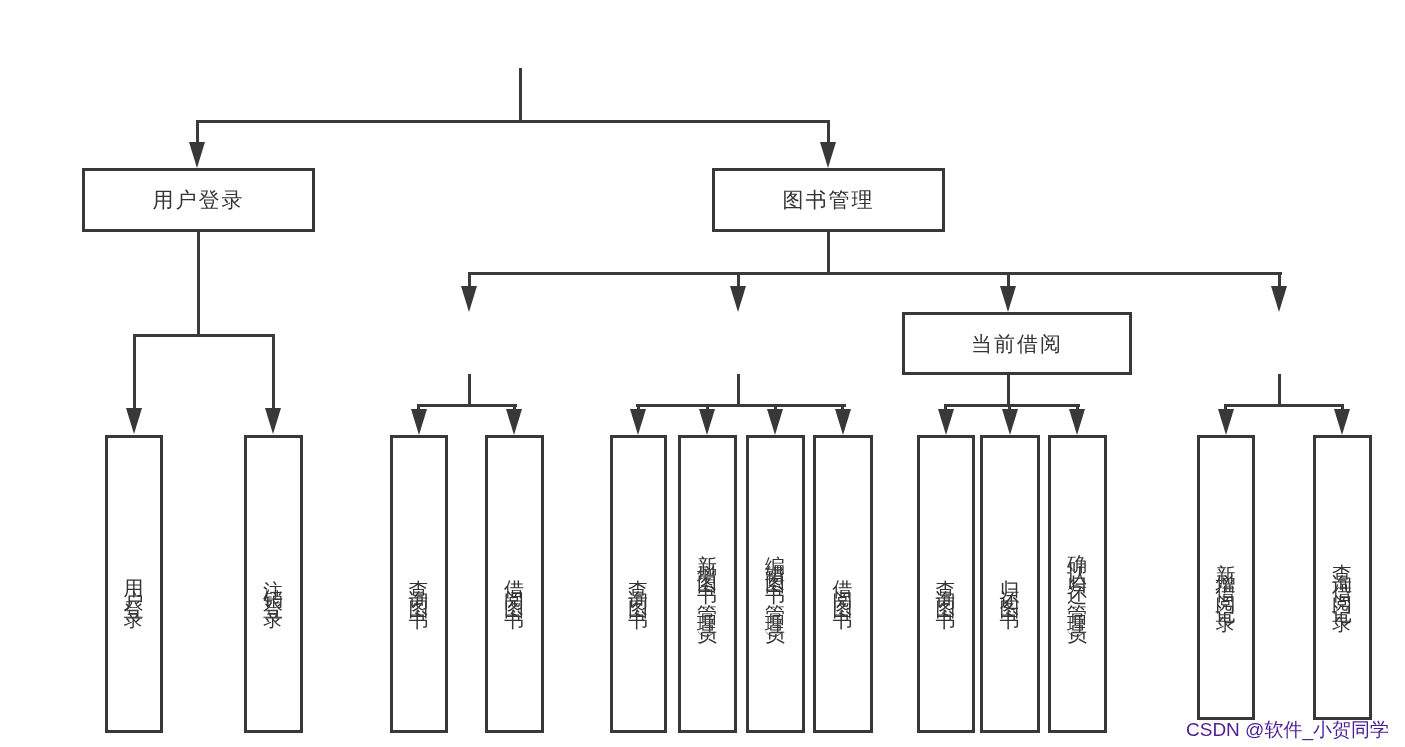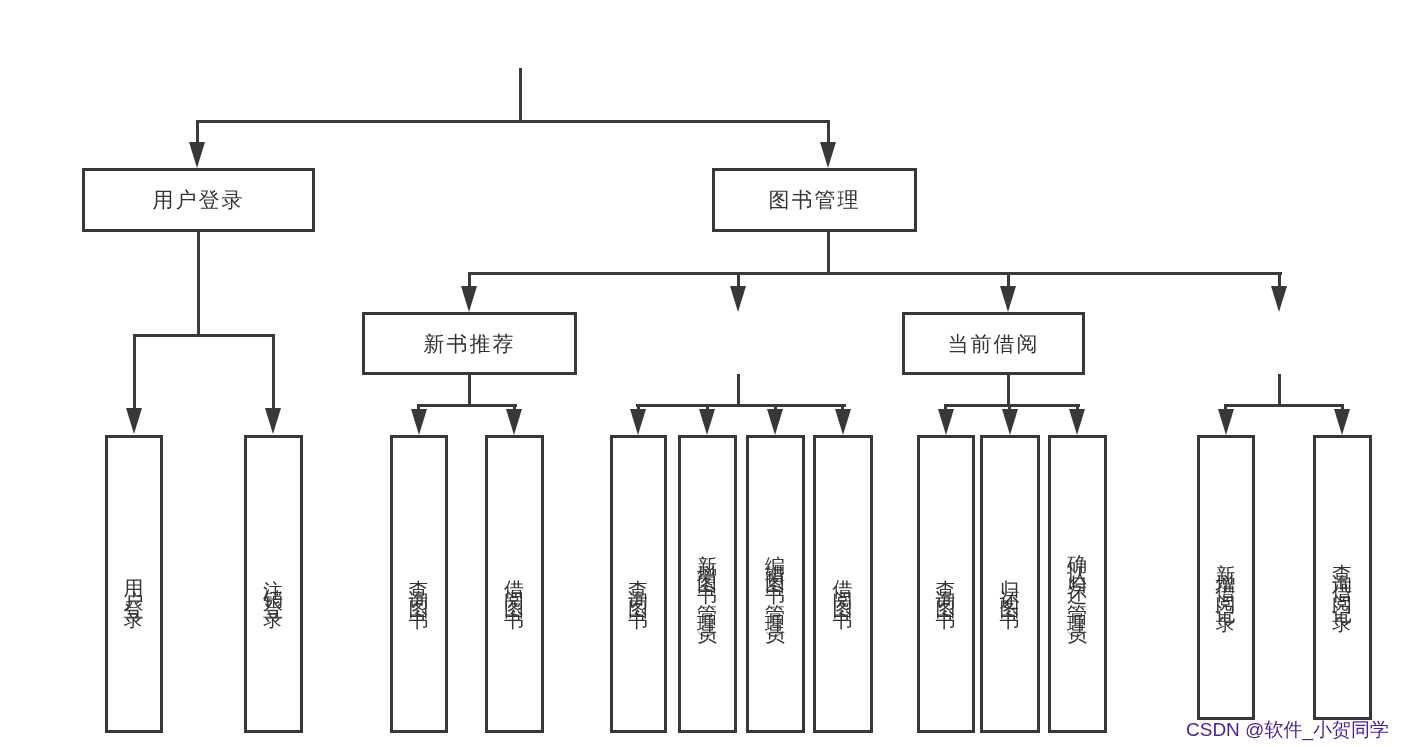--- a/index.html
+++ b/index.html
@@ -82,28 +82,25 @@
   <div class="ln" style="left:1224px;top:404px;width:120px;height:3px"></div>
   <div class="ln" style="left:1224px;top:404px;width:3px;height:10px"></div>
   <div class="ah" style="left:1218px;top:409px"></div>
   <div class="ln" style="left:1341px;top:404px;width:3px;height:10px"></div>
   <div class="ah" style="left:1334px;top:409px"></div>
 
 
   <div class="box" style="left:82px;top:168px;width:233px;height:64px">
     <span>用户登录</span>
   </div>
-  <div class="box" style="left:712px;top:168px;width:205px;height:64px">
+  <div class="box" style="left:712px;top:168px;width:233px;height:64px">
     <span>图书管理</span>
   </div>
 
-  <div class="box" style="left:362px;top:312px;width:215px;height:63px">
-    <span>新书推荐</span>
-  </div>
-  <div class="box" style="left:902px;top:312px;width:183px;height:63px">
+  <div class="box" style="left:902px;top:312px;width:230px;height:63px">
     <span>当前借阅</span>
   </div>
 
   <div class="vbox" style="left:105px;top:435px;width:58px;height:298px">
     <span class="vtext">用户登录</span>
   </div>
   <div class="vbox" style="left:244px;top:435px;width:59px;height:298px">
     <span class="vtext">注销登录</span>
   </div>
 

